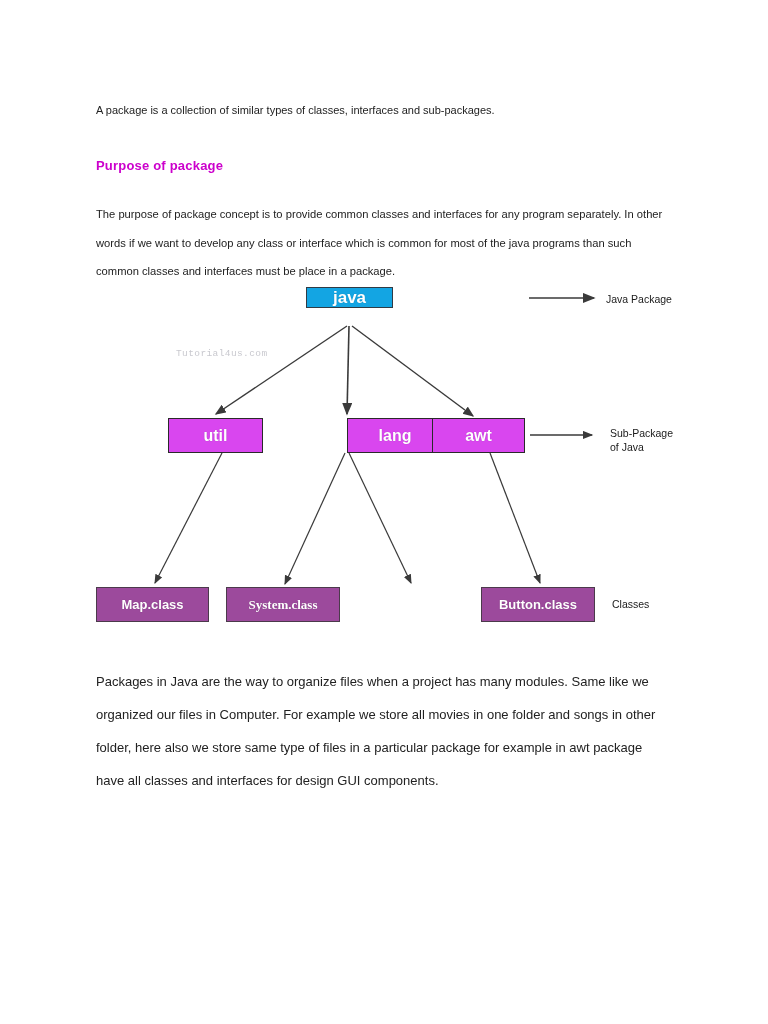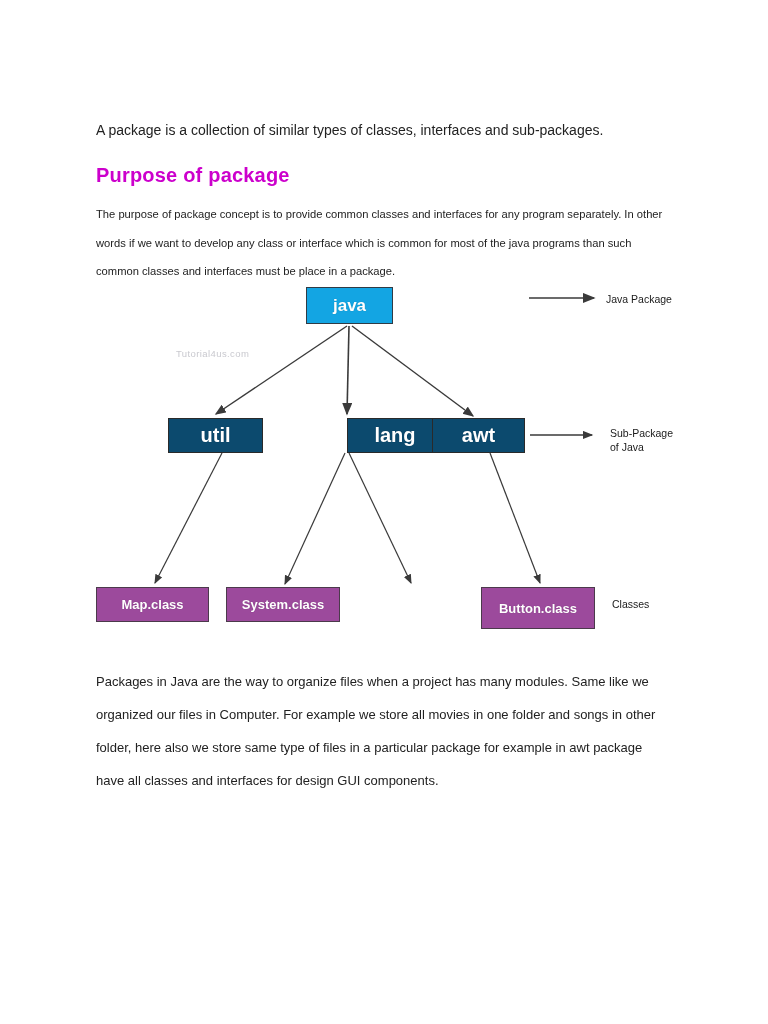--- a/index.html
+++ b/index.html
@@ -22,32 +22,32 @@
     left: 0; top: 0;
     width: 768px;
     height: 1024px;
     background: #ffffff;
   }
 
   
   .intro-para {
     position: absolute;
     left: 96px;
-    top: 106px;
+    top: 92px;
     width: 575px;
-    font-size: 14px;
+    font-size: 11px;
     line-height: 1.45;
     color: #222222;
   }
 
   .section-heading {
     position: absolute;
     left: 96px;
     top: 147px;
-    font-size: 20px;
+    font-size: 13px;
     font-weight: bold;
     color: #CC00CC;
     letter-spacing: 0.2px;
   }
 
   .purpose-para {
     position: absolute;
     left: 96px;
     top: 188px;
     width: 572px;
@@ -94,22 +94,22 @@
     font-weight: bold;
     border: 1.5px solid #3d3d4a;
     text-shadow: 0 0 1px rgba(0,0,0,0.25);
   }
   .node.root {
     background: #13A5E3;
     font-size: 17px;
     border-color: #2f3b45;
   }
   .node.sub {
-    background: #0c4a6e;
-    font-size: 20px;
+    background: #d946ef;
+    font-size: 16px;
     border-color: #2a2a2a;
   }
   .node.leaf {
     background: #9C4A9C;
     font-size: 13px;
     border-color: #4b3a4b;
   }
 
   .legend-label {
     position: absolute;
@@ -118,21 +118,21 @@
     color: #1a1a1a;
     line-height: 1.35;
     white-space: pre-line;
   }
 
   .watermark {
     position: absolute;
     font-size: 9.5px;
     color: #c9c9cf;
     letter-spacing: 0.4px;
-    font-family: Liberation Sans, sans-serif;
+    font-family: Liberation Mono, monospace;
   }
 </style>
 </head>
 <body>
 
 <div class="page">
 
   <p class="intro-para">A package is a collection of similar types of classes, interfaces and sub-packages.</p>
 
   <h2 class="section-heading">Purpose of package</h2>
@@ -156,41 +156,41 @@
 
       <path d="M345,183 L285,314" stroke="#3a3a3a" stroke-width="1.2" fill="none" marker-end="url(#ah)"></path>
       <path d="M349,183 L411,313" stroke="#3a3a3a" stroke-width="1.2" fill="none" marker-end="url(#ah)"></path>
 
       <path d="M490,183 L540,313" stroke="#3a3a3a" stroke-width="1.2" fill="none" marker-end="url(#ah)"></path>
 
       <line x1="529" y1="28" x2="594" y2="28" stroke="#3a3a3a" stroke-width="1.6" marker-end="url(#ah)"></line>
       <line x1="530" y1="165" x2="592" y2="165" stroke="#3a3a3a" stroke-width="1.3" marker-end="url(#ah)"></line>
     </svg>
 
-    <div class="node root" style="left:306px; top:17px; width:87px; height:37px;">
+    <div class="node root" style="left:306px; top:17px; width:87px; height:21px;">
       <span>java</span>
     </div>
 
     <div class="node sub" style="left:168px; top:148px; width:95px; height:35px;">
       <span>util</span>
     </div>
     <div class="node sub" style="left:299px; top:148px; width:96px; height:35px;margin-left:48px;">
       <span>lang</span>
     </div>
     <div class="node sub" style="left:432px; top:148px; width:93px; height:35px;">
       <span>awt</span>
     </div>
 
     <div class="node leaf" style="left:96px; top:317px; width:113px; height:35px;">
       <span>Map.class</span>
     </div>
-    <div class="node leaf" style="left:226px; top:317px; width:114px; height:35px;">
+    <div class="node leaf" style="left:226px; top:317px; width:114px; height:35px;font-family:Liberation Serif, serif;">
       <span>System.class</span>
     </div>
-    <div class="node leaf" style="left:481px; top:317px; width:114px; height:42px;">
+    <div class="node leaf" style="left:481px; top:317px; width:114px; height:35px;">
       <span>Button.class</span>
     </div>
 
     <div class="legend-label" style="left:606px; top:22px;">Java Package</div>
 
     <div class="legend-label" style="left:610px; top:156px;">Sub-Package
 of Java</div>
 
     <div class="legend-label" style="left:612px; top:327px;">Classes</div>
 

